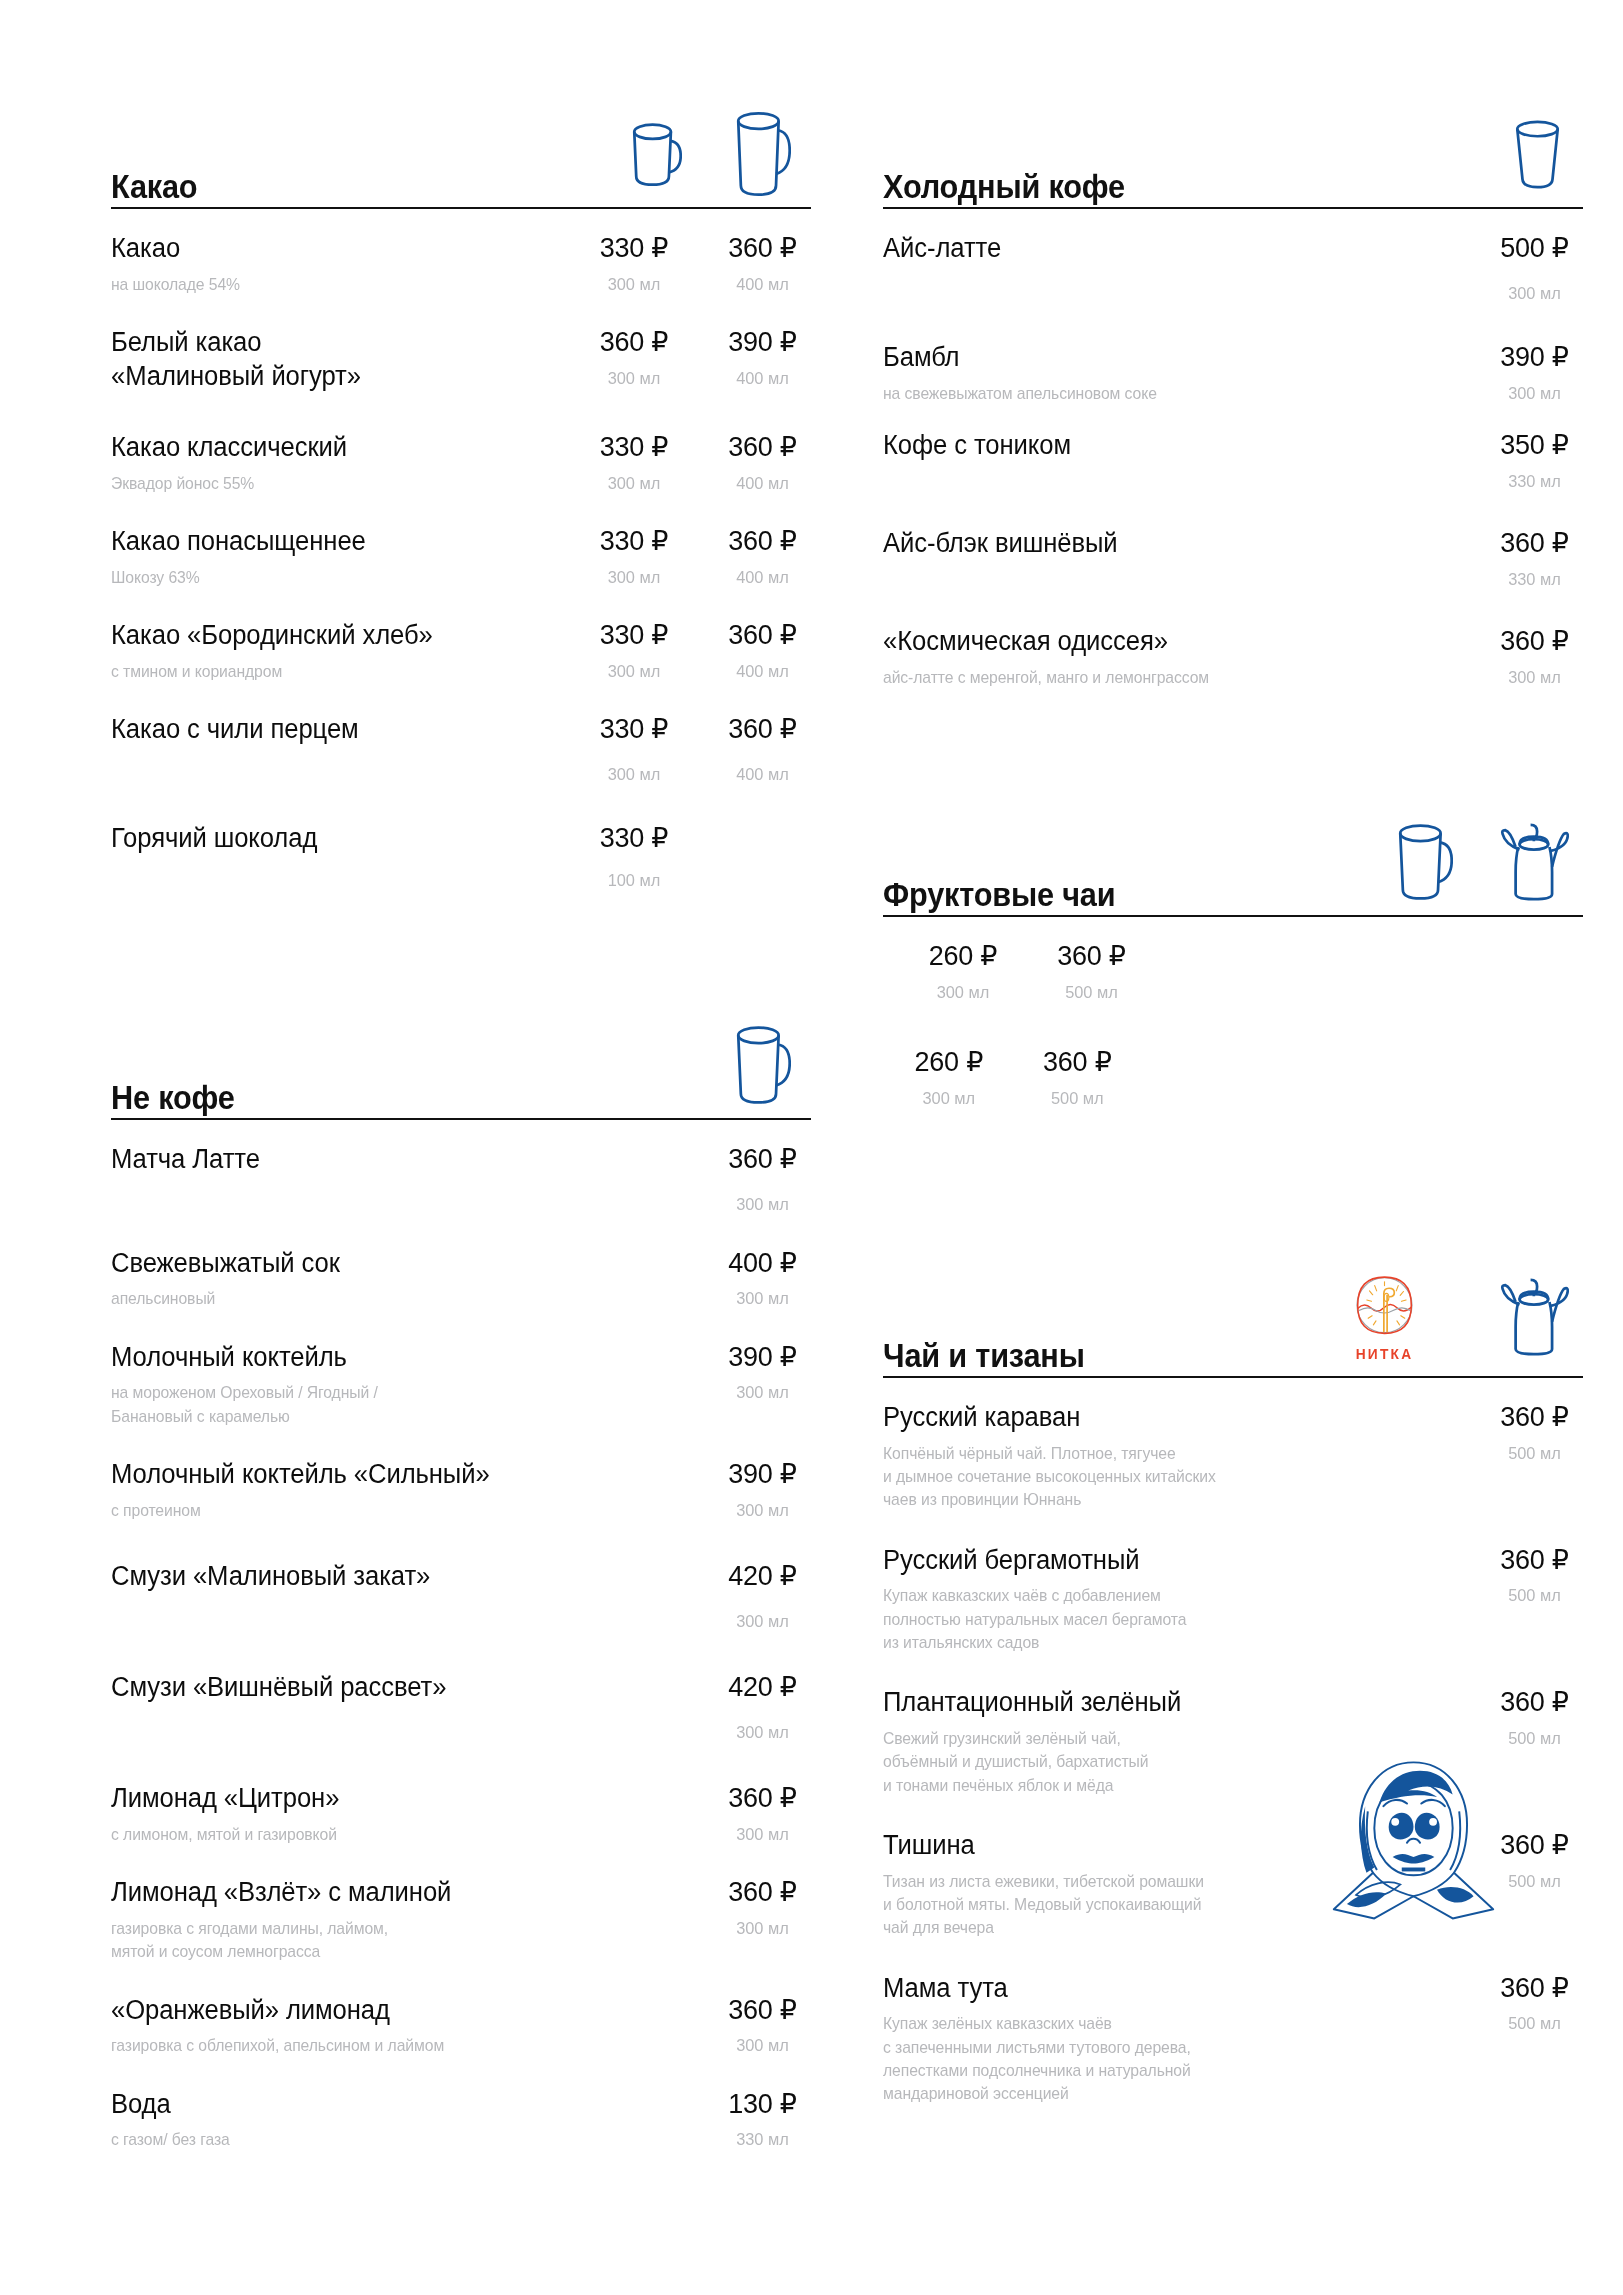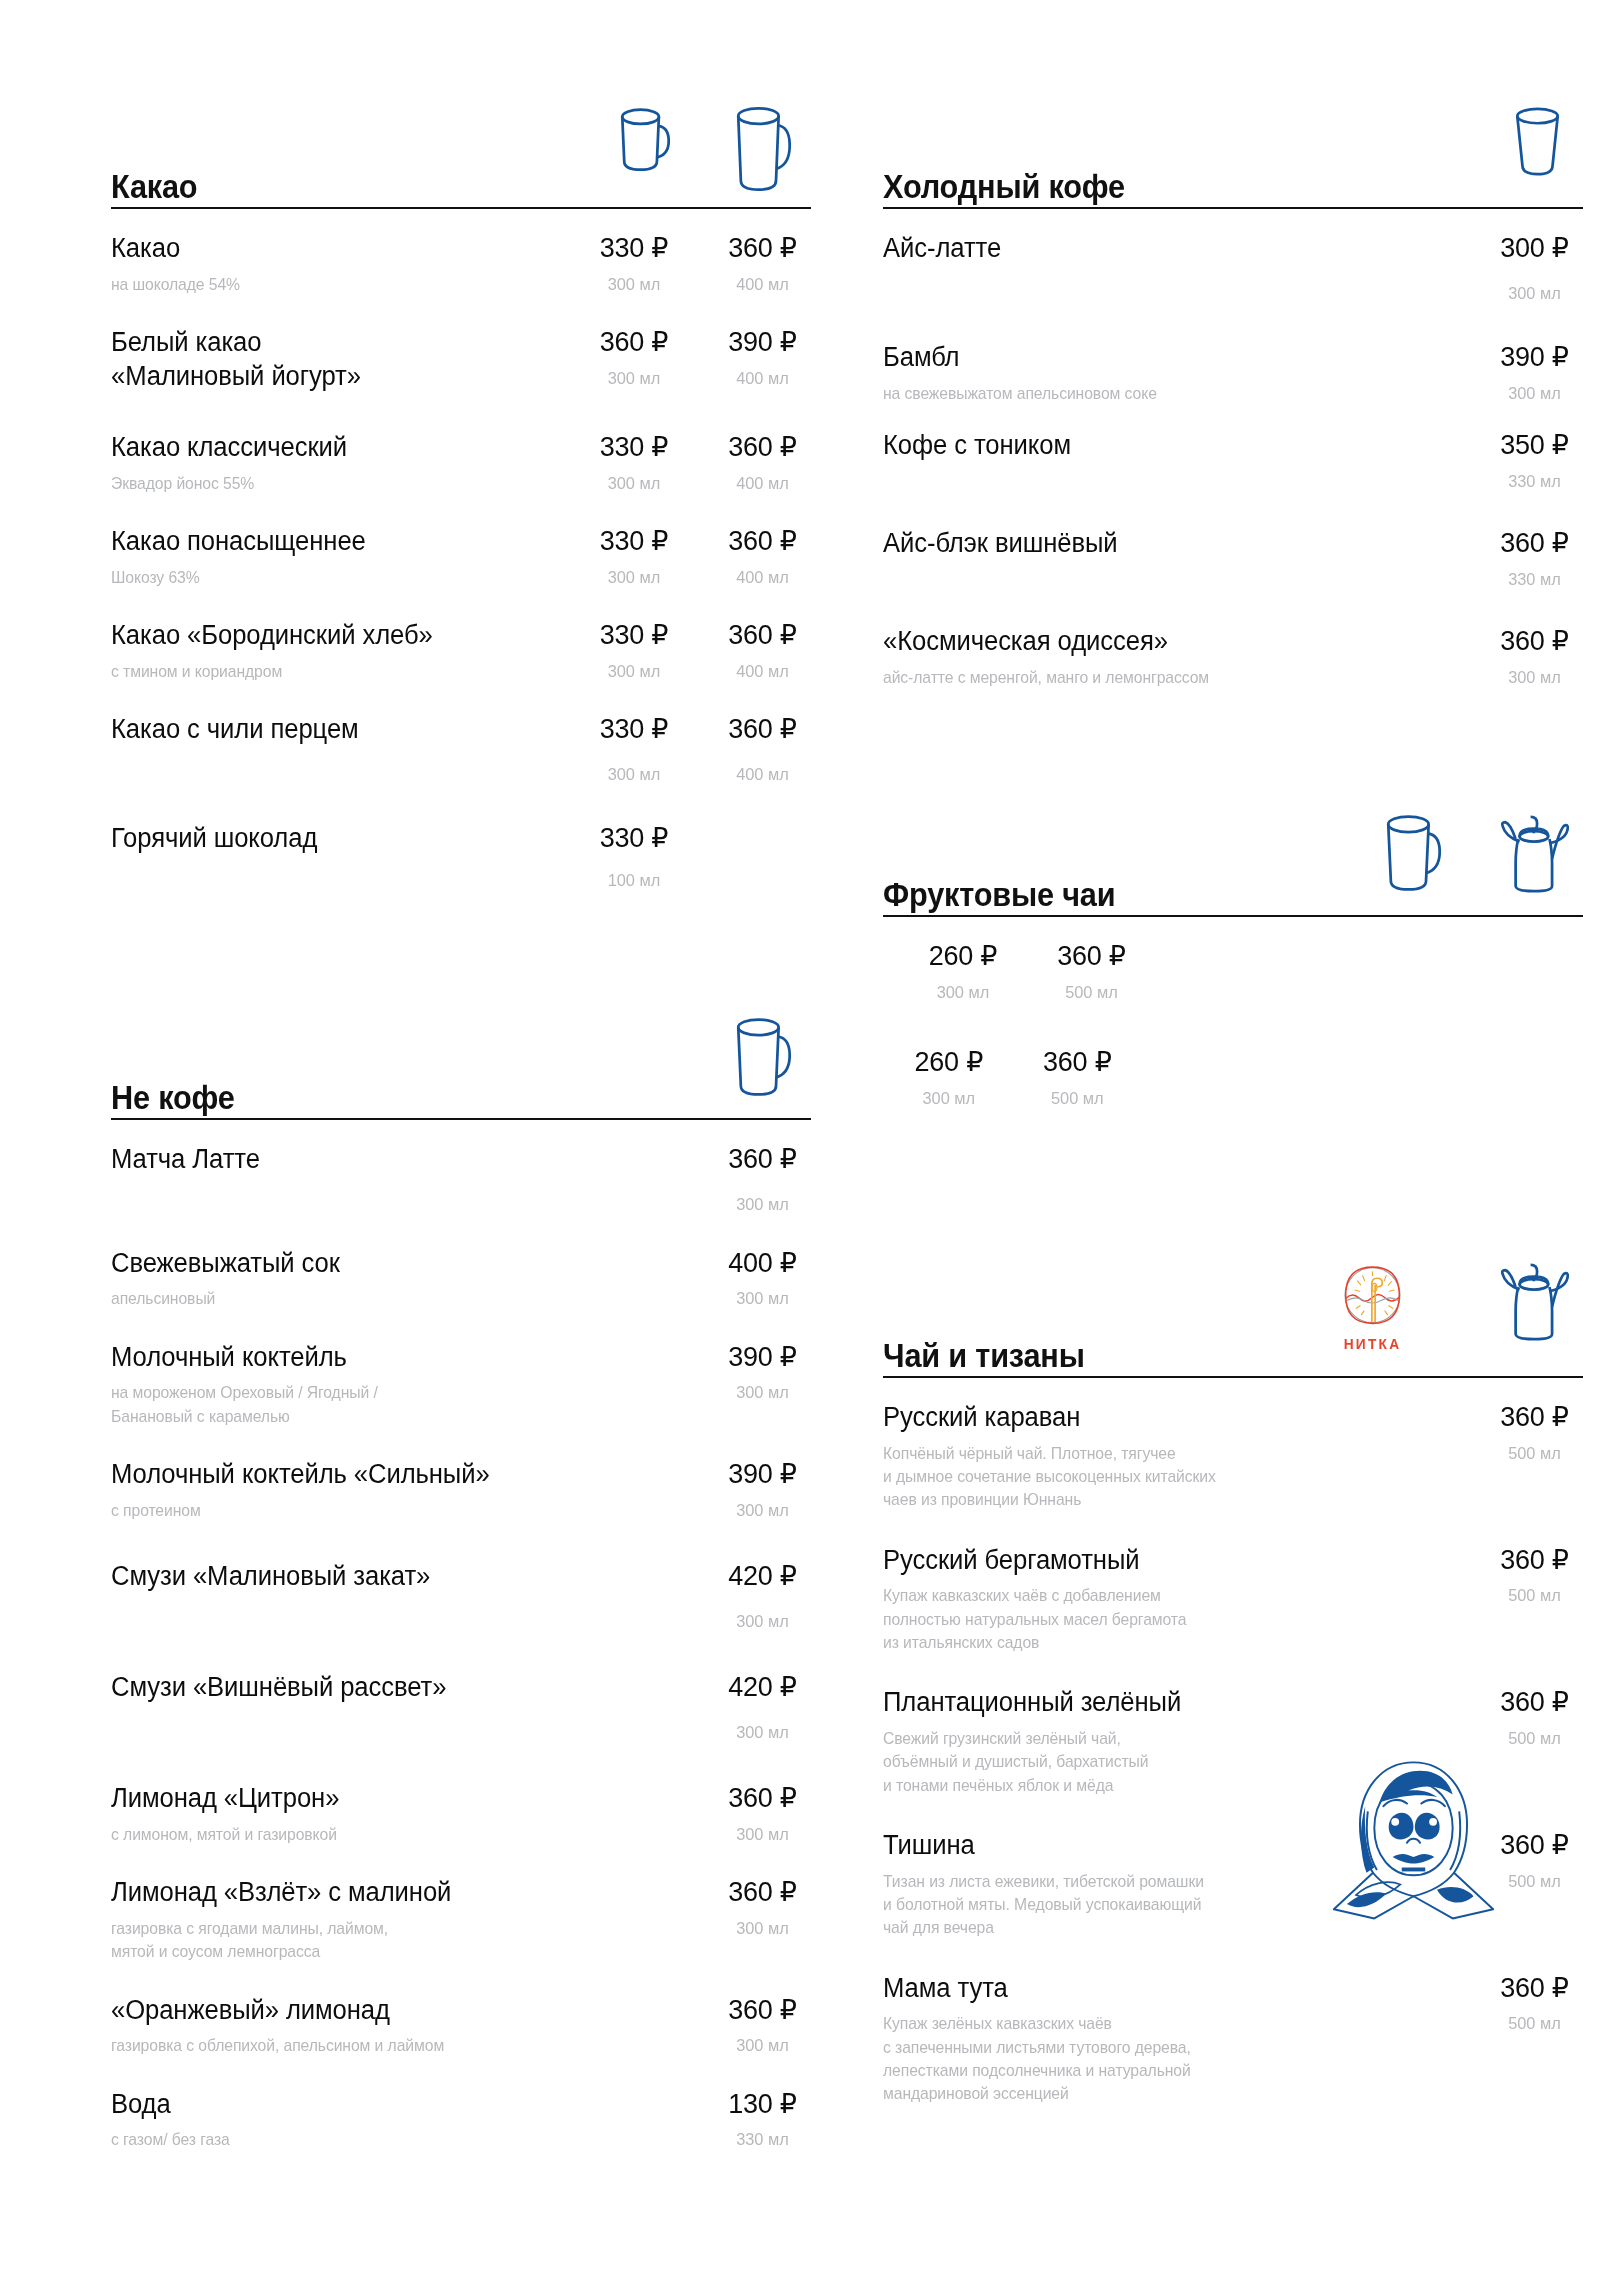--- a/index.html
+++ b/index.html
@@ -49,22 +49,22 @@
     font-size: 33px;
     font-weight: 700;
     letter-spacing: -0.2px;
     line-height: 1;
     white-space: nowrap;
     transform: scaleX(0.93);
     transform-origin: left bottom;
   }
   .sec-icons {
     display: flex;
-    align-items: flex-start;
-    gap: 16px;
+    align-items: center;
+    gap: 4px;
     position: relative;
     height: 98px;
   }
   .icon-slot {
     display: flex;
     align-items: flex-end;
     justify-content: center;
   }
   .rule {
     border-top: 2.6px solid #111111;
@@ -459,21 +459,21 @@
         </div>
         <div class="rule"></div>
 
         <div class="row" style="margin-bottom:35px">
           <div class="row-main">
             <div class="item-name">Айс-латте</div>
             <div class="item-desc"></div>
           </div>
           <div class="prices">
             <div class="price-cell w2">
-              <div class="price-val">300 ₽</div>
+              <div class="price-val">500 ₽</div>
               <div class="price-vol" style="margin-top:16.4px">300 мл</div>
             </div>
           </div>
         </div>
 
         <div class="row" style="margin-bottom:23px">
           <div class="row-main">
             <div class="item-name">Бамбл</div>
             <div class="item-desc">на свежевыжатом апельсиновом соке</div>
           </div>

